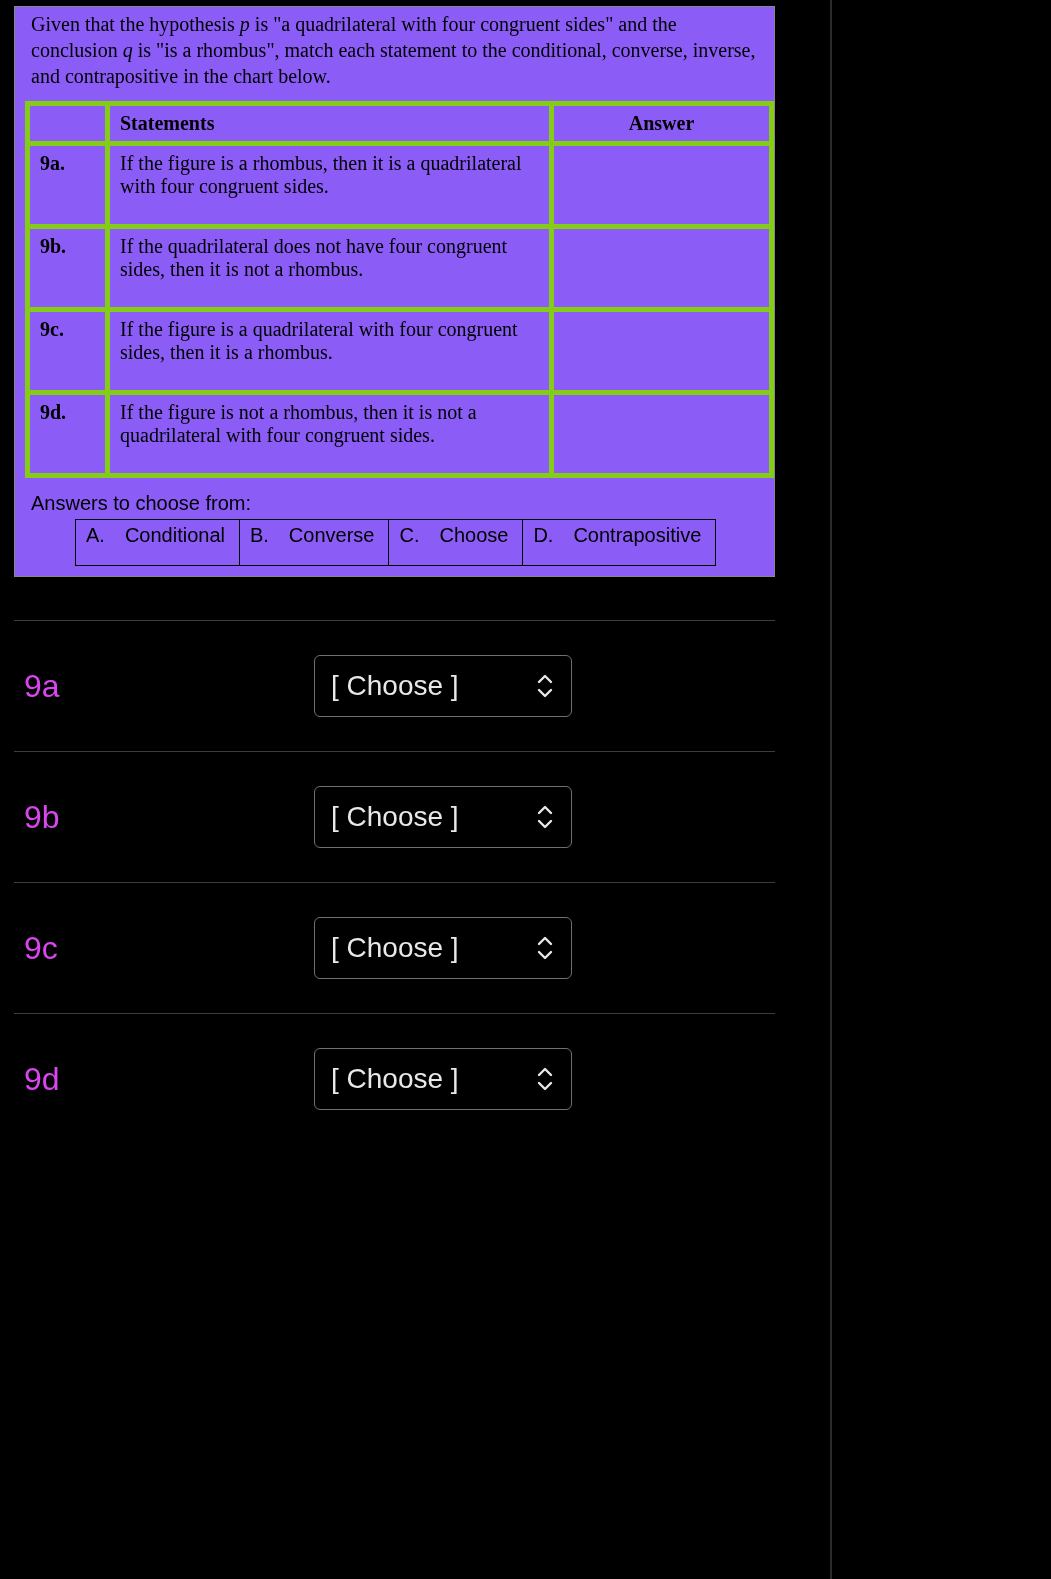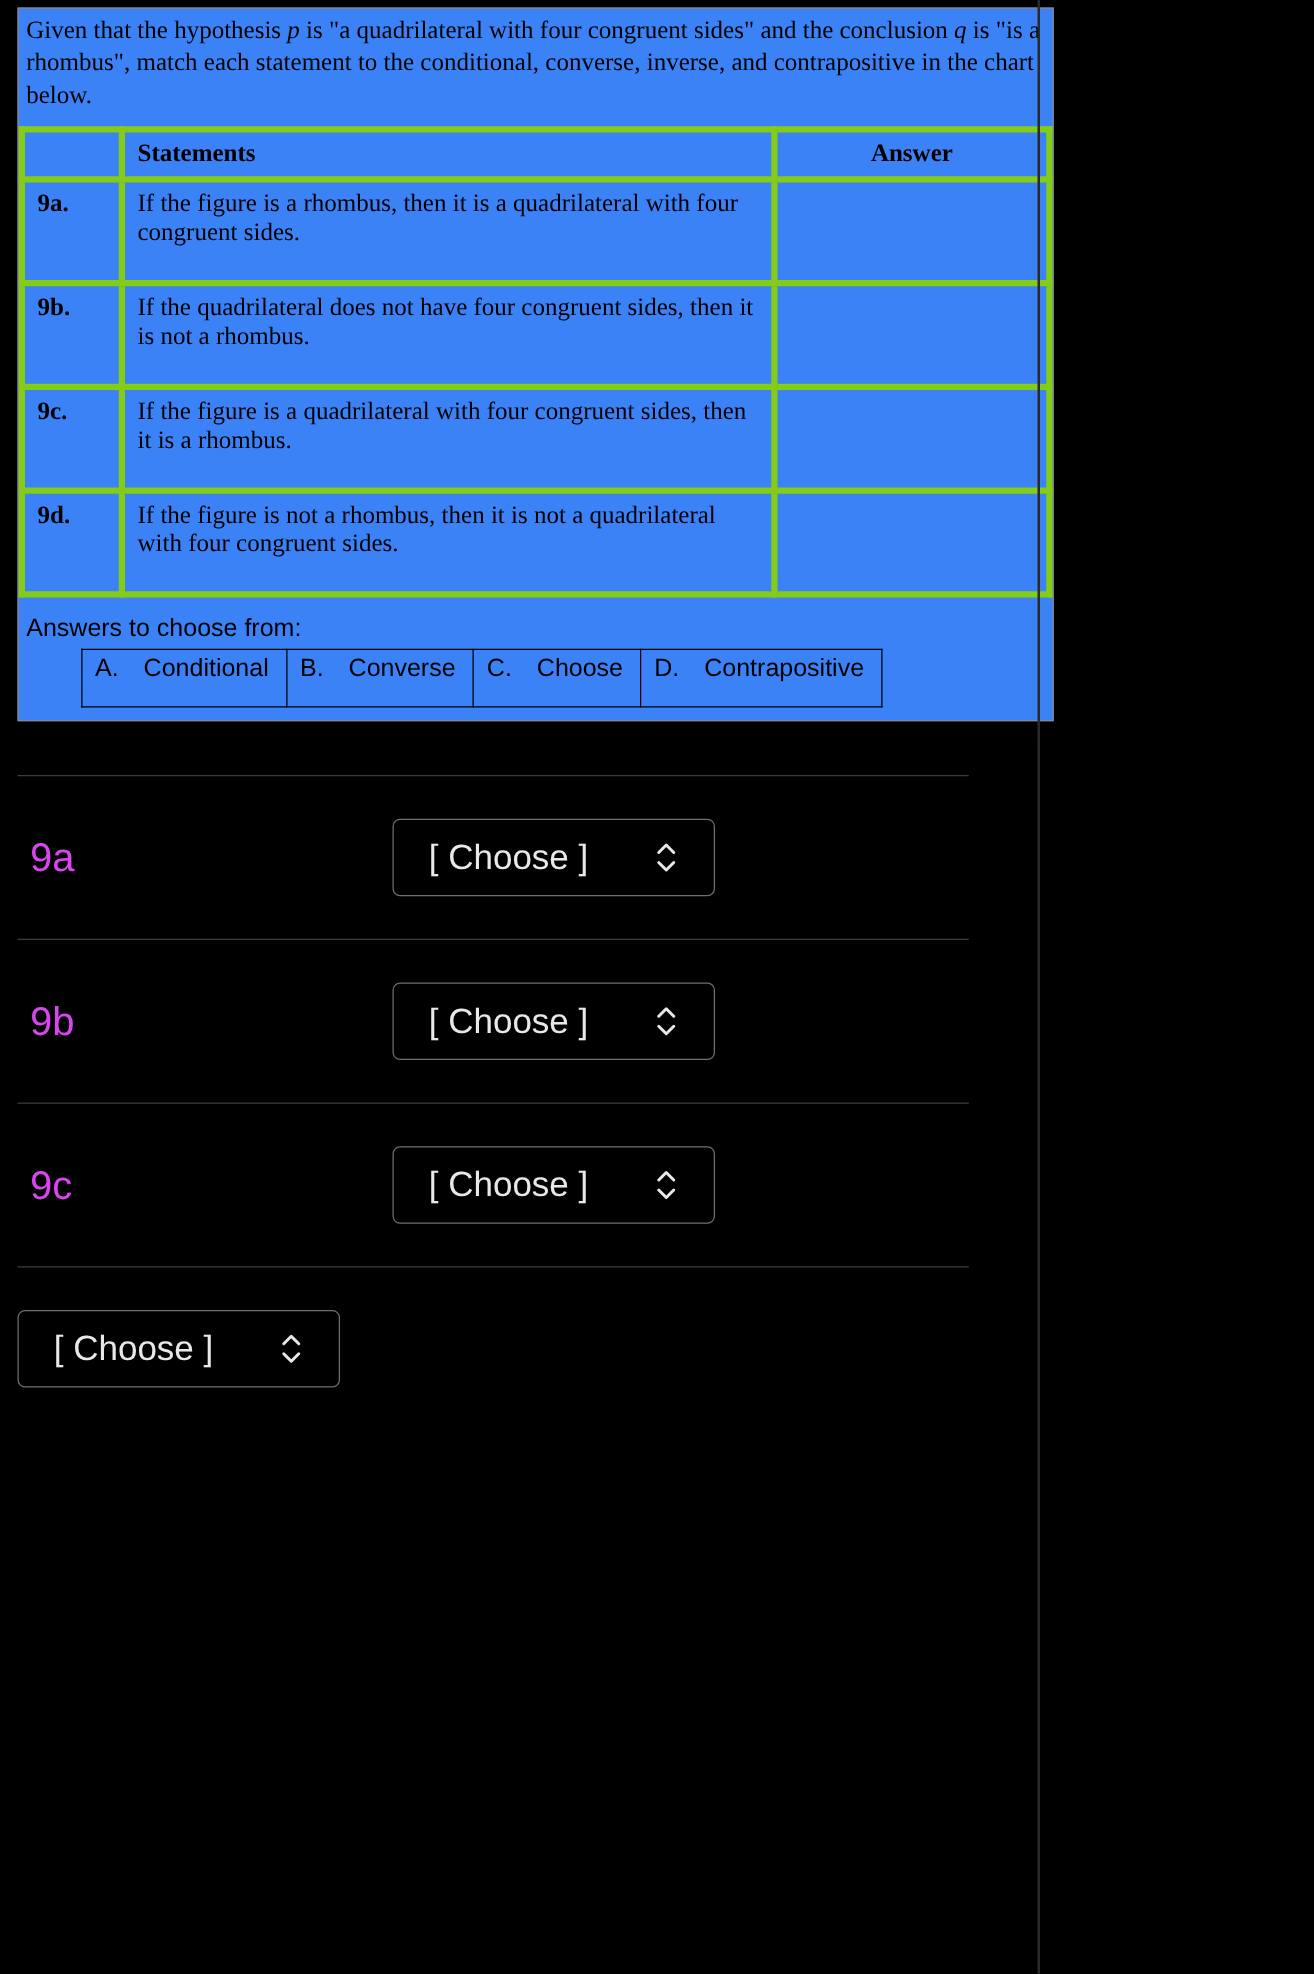--- a/index.html
+++ b/index.html
@@ -14,23 +14,24 @@
   .page {
     width: 1051px;
     min-height: 1579px;
     background: #000;
     position: relative;
   }
   .doc-region {
     position: absolute;
     left: 14px;
     top: 6px;
-    width: 829px;
-    background: #3b82f6;
+    width: 761px;
+    background: #8b5cf6;
     border: 1px solid #888;
+    padding-left: 10px;
   }
   .intro {
     padding: 4px 6px 12px 6px;
     font-size: 20px;
     line-height: 1.3;
   }
   .intro em { font-style: italic; }
   table.stmts {
     border-collapse: collapse;
     width: 100%;
@@ -85,21 +86,21 @@
     font-size: 32px;
     font-weight: 300;
     color: #d946ef;
   }
   .choose-btn {
     display: flex;
     align-items: center;
     justify-content: space-between;
     border: 1px solid #6f6f6f;
     border-radius: 6px;
-    padding: 14px 28px;
+    padding: 14px 16px;
     min-width: 258px;
     background: #000;
     color: #e8e8e8;
     font-size: 28px;
     font-weight: 300;
     cursor: pointer;
   }
   .choose-btn .chev {
     margin-left: 18px;
     display: inline-flex;
@@ -201,20 +202,21 @@
         <span class="chev">
           <svg width="20" height="28" viewBox="0 0 20 28" fill="none" stroke="#e8e8e8" stroke-width="2.4" stroke-linecap="round" stroke-linejoin="round">
             <polyline points="4,10 10,4 16,10"></polyline>
             <polyline points="4,18 10,24 16,18"></polyline>
           </svg>
         </span>
       </div>
     </div>
 
     <div class="q-row" style="border-bottom:none">
+      <div class="q-label">9d</div>
       <div class="choose-btn">
         <span>[ Choose ]</span>
         <span class="chev">
           <svg width="20" height="28" viewBox="0 0 20 28" fill="none" stroke="#e8e8e8" stroke-width="2.4" stroke-linecap="round" stroke-linejoin="round">
             <polyline points="4,10 10,4 16,10"></polyline>
             <polyline points="4,18 10,24 16,18"></polyline>
           </svg>
         </span>
       </div>
     </div>

